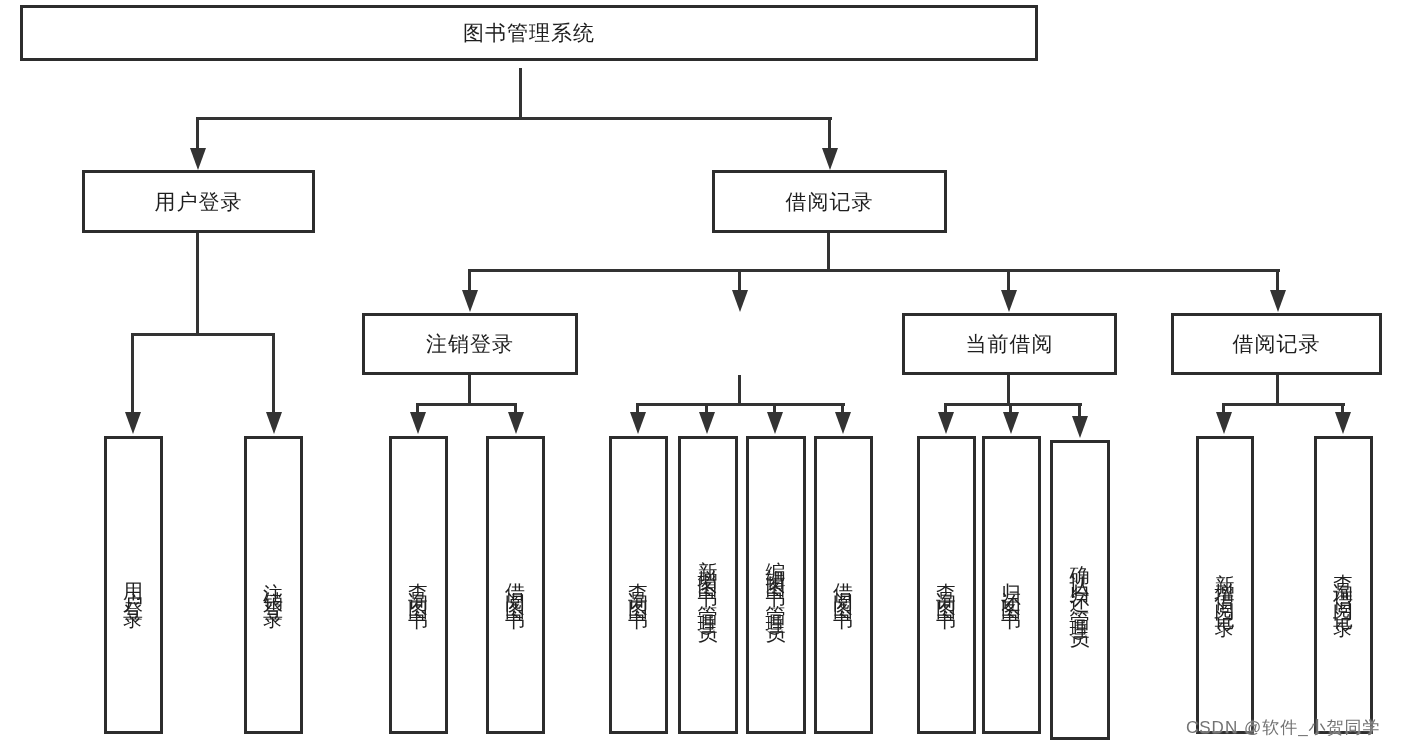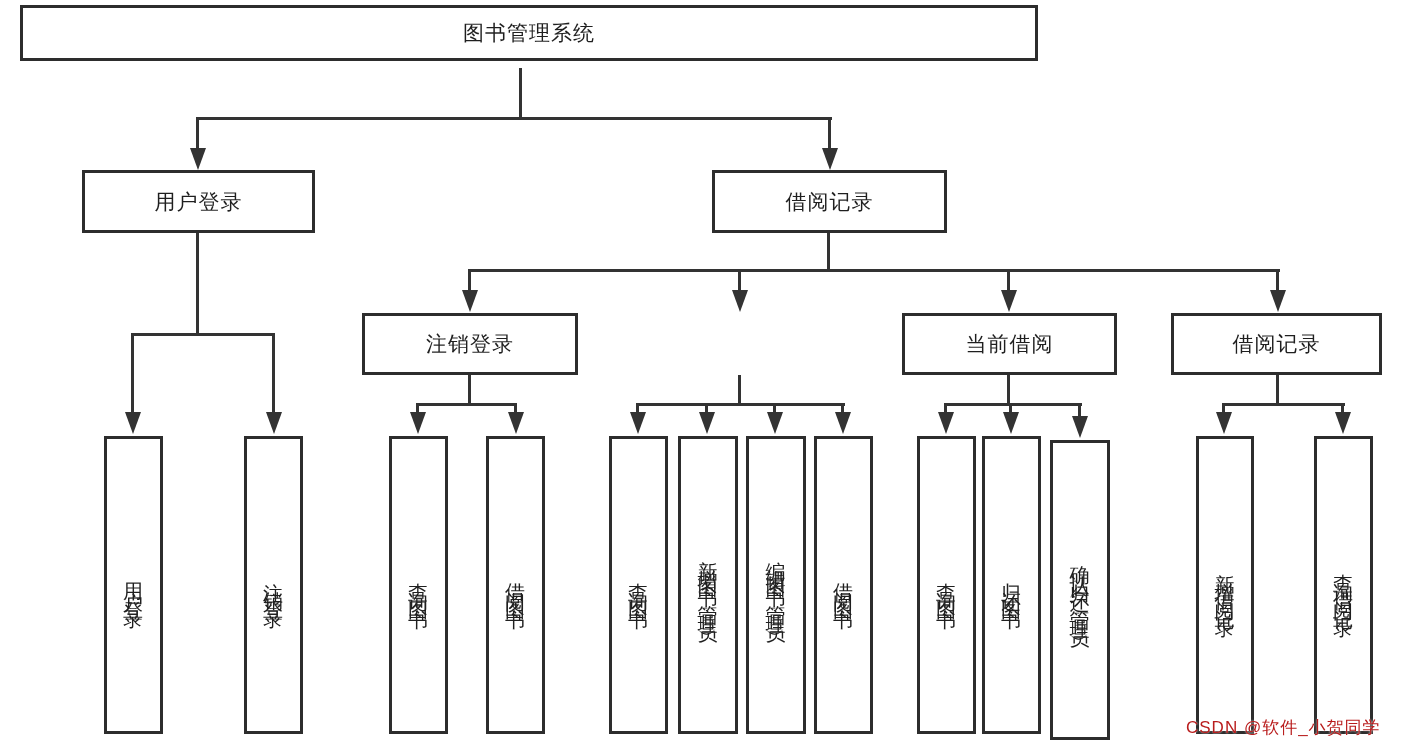--- a/index.html
+++ b/index.html
@@ -49,21 +49,21 @@
     height: 0;
     border-left: 8px solid transparent;
     border-right: 8px solid transparent;
     border-top: 22px solid #333333;
   }
   .watermark {
     position: absolute;
     left: 1186px;
     top: 716px;
     font-size: 17px;
-    color: #b91c1c;
+    color: #737373;
     letter-spacing: 1px;
     white-space: nowrap;
     z-index: 10;
     text-shadow: 0 0 2px #ffffff;
   }
 </style>
 </head>
 <body>
 
 <div class="stage">

